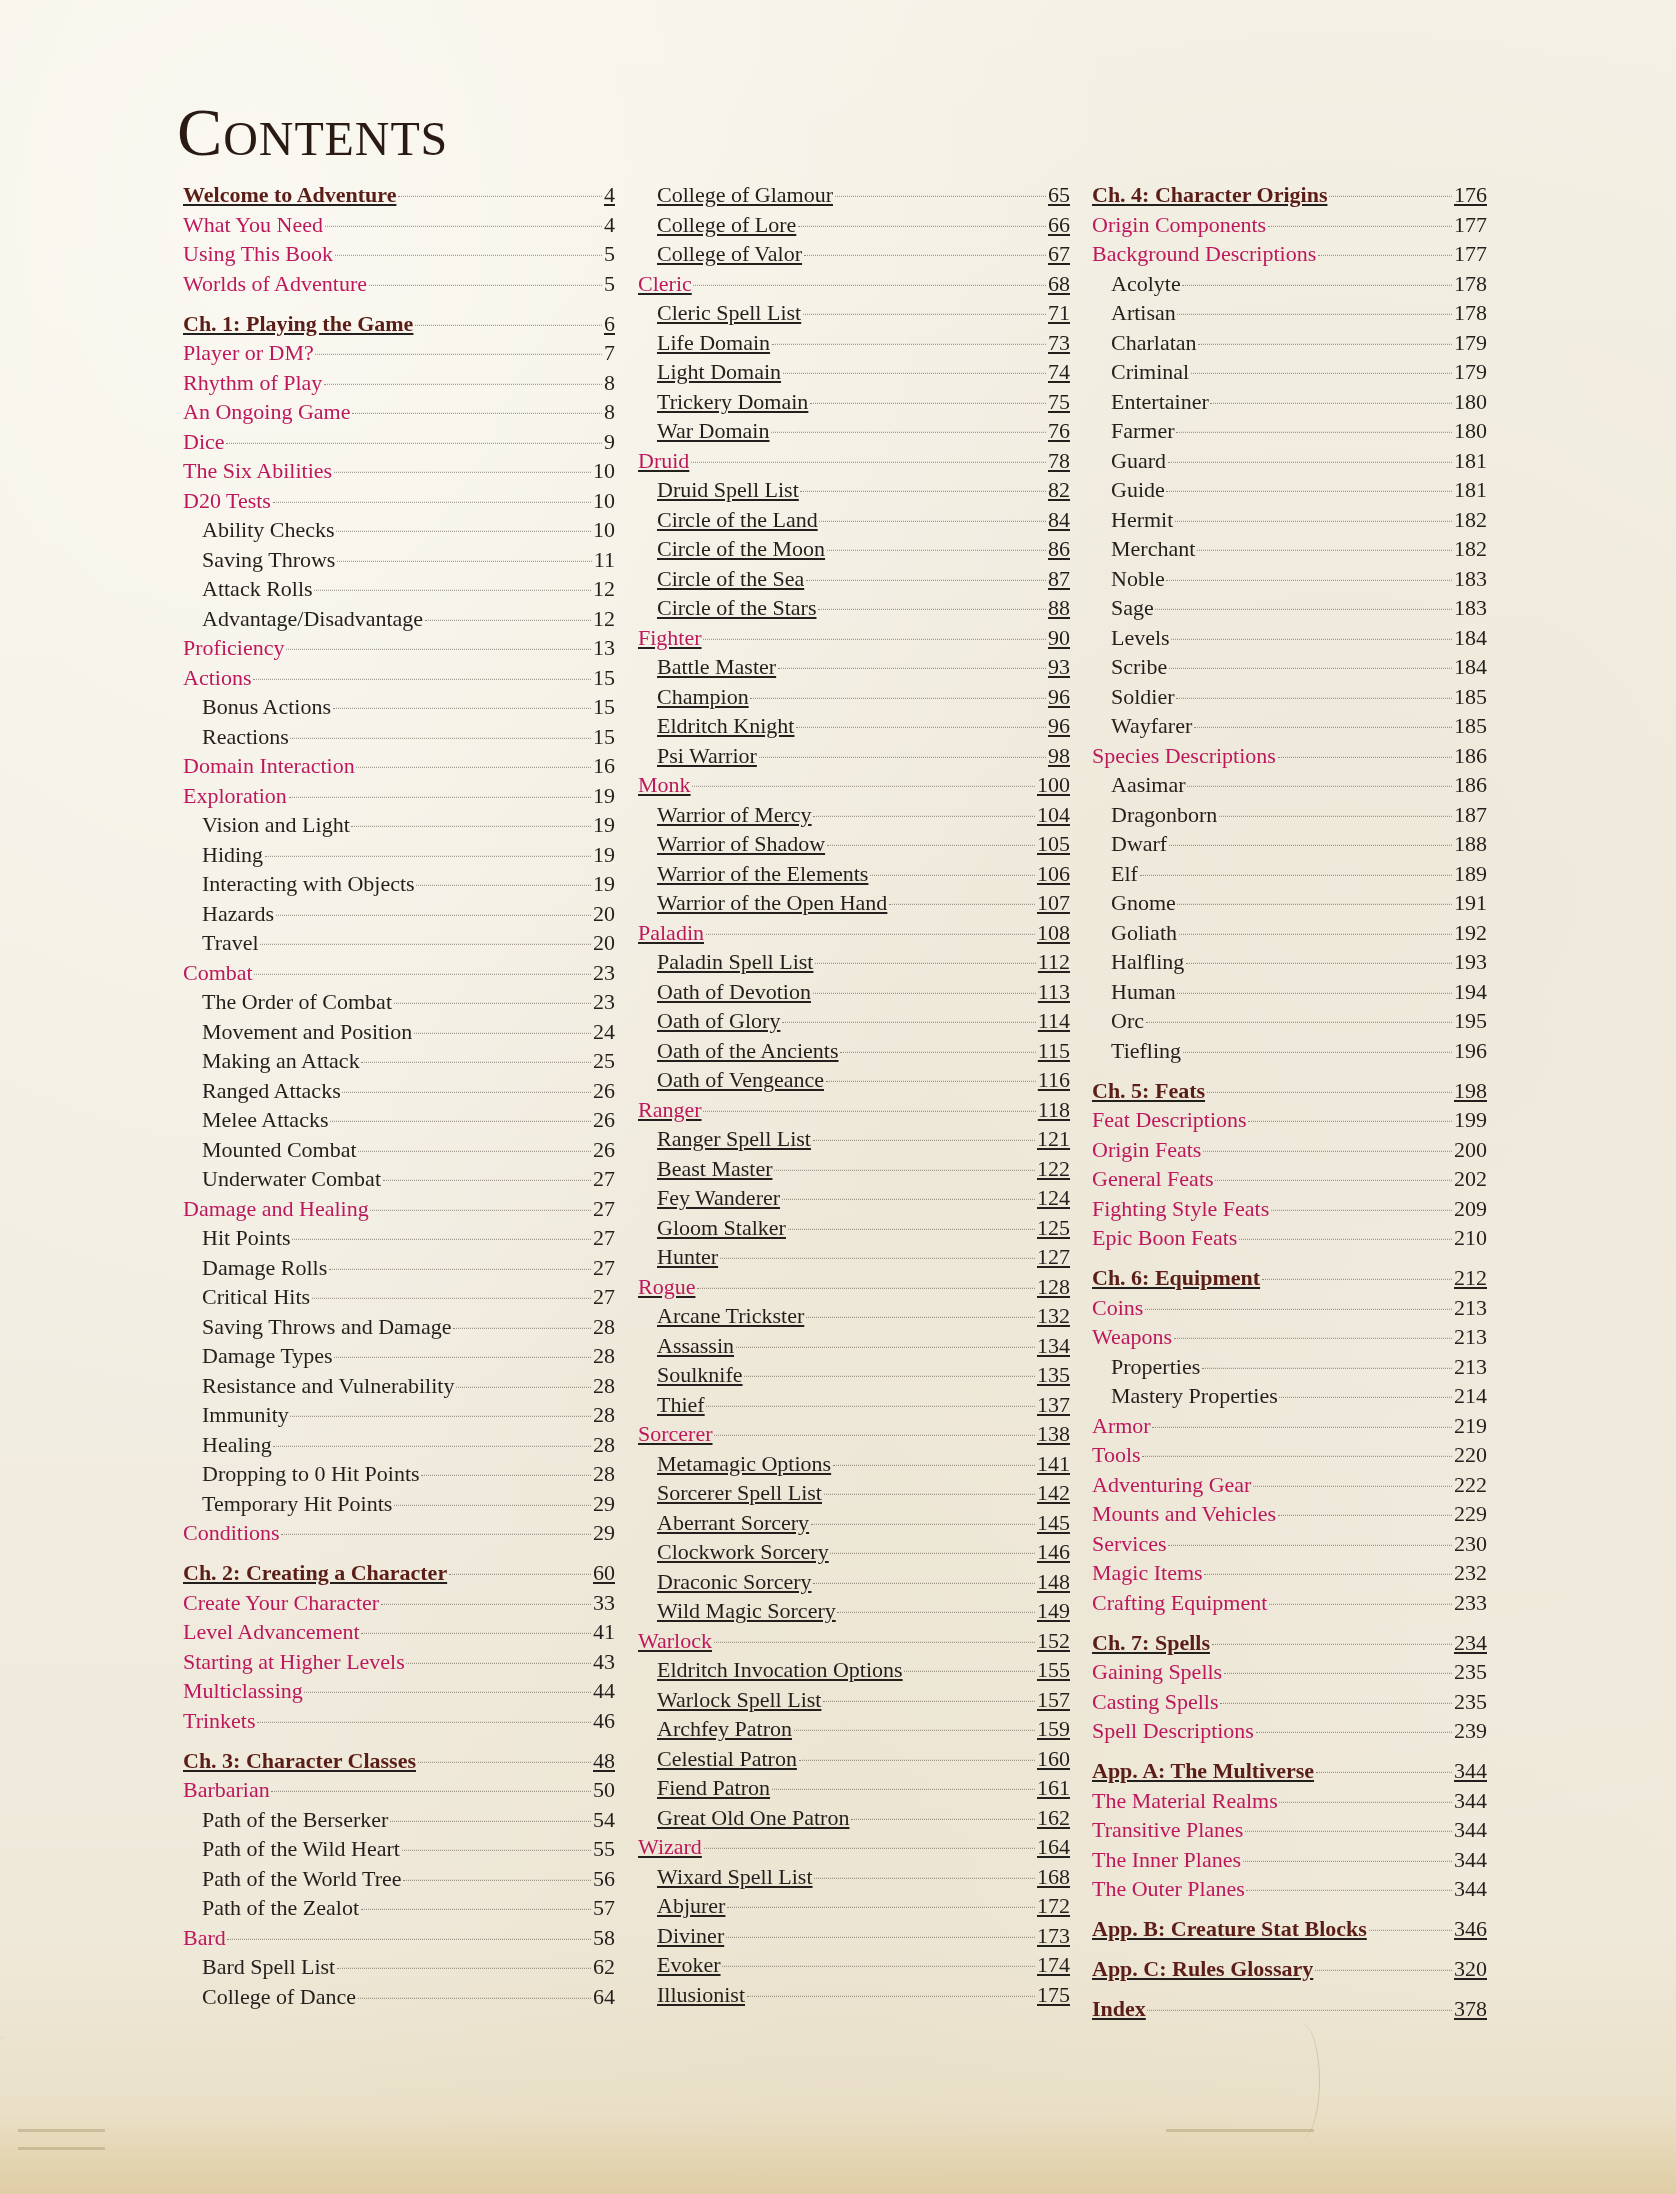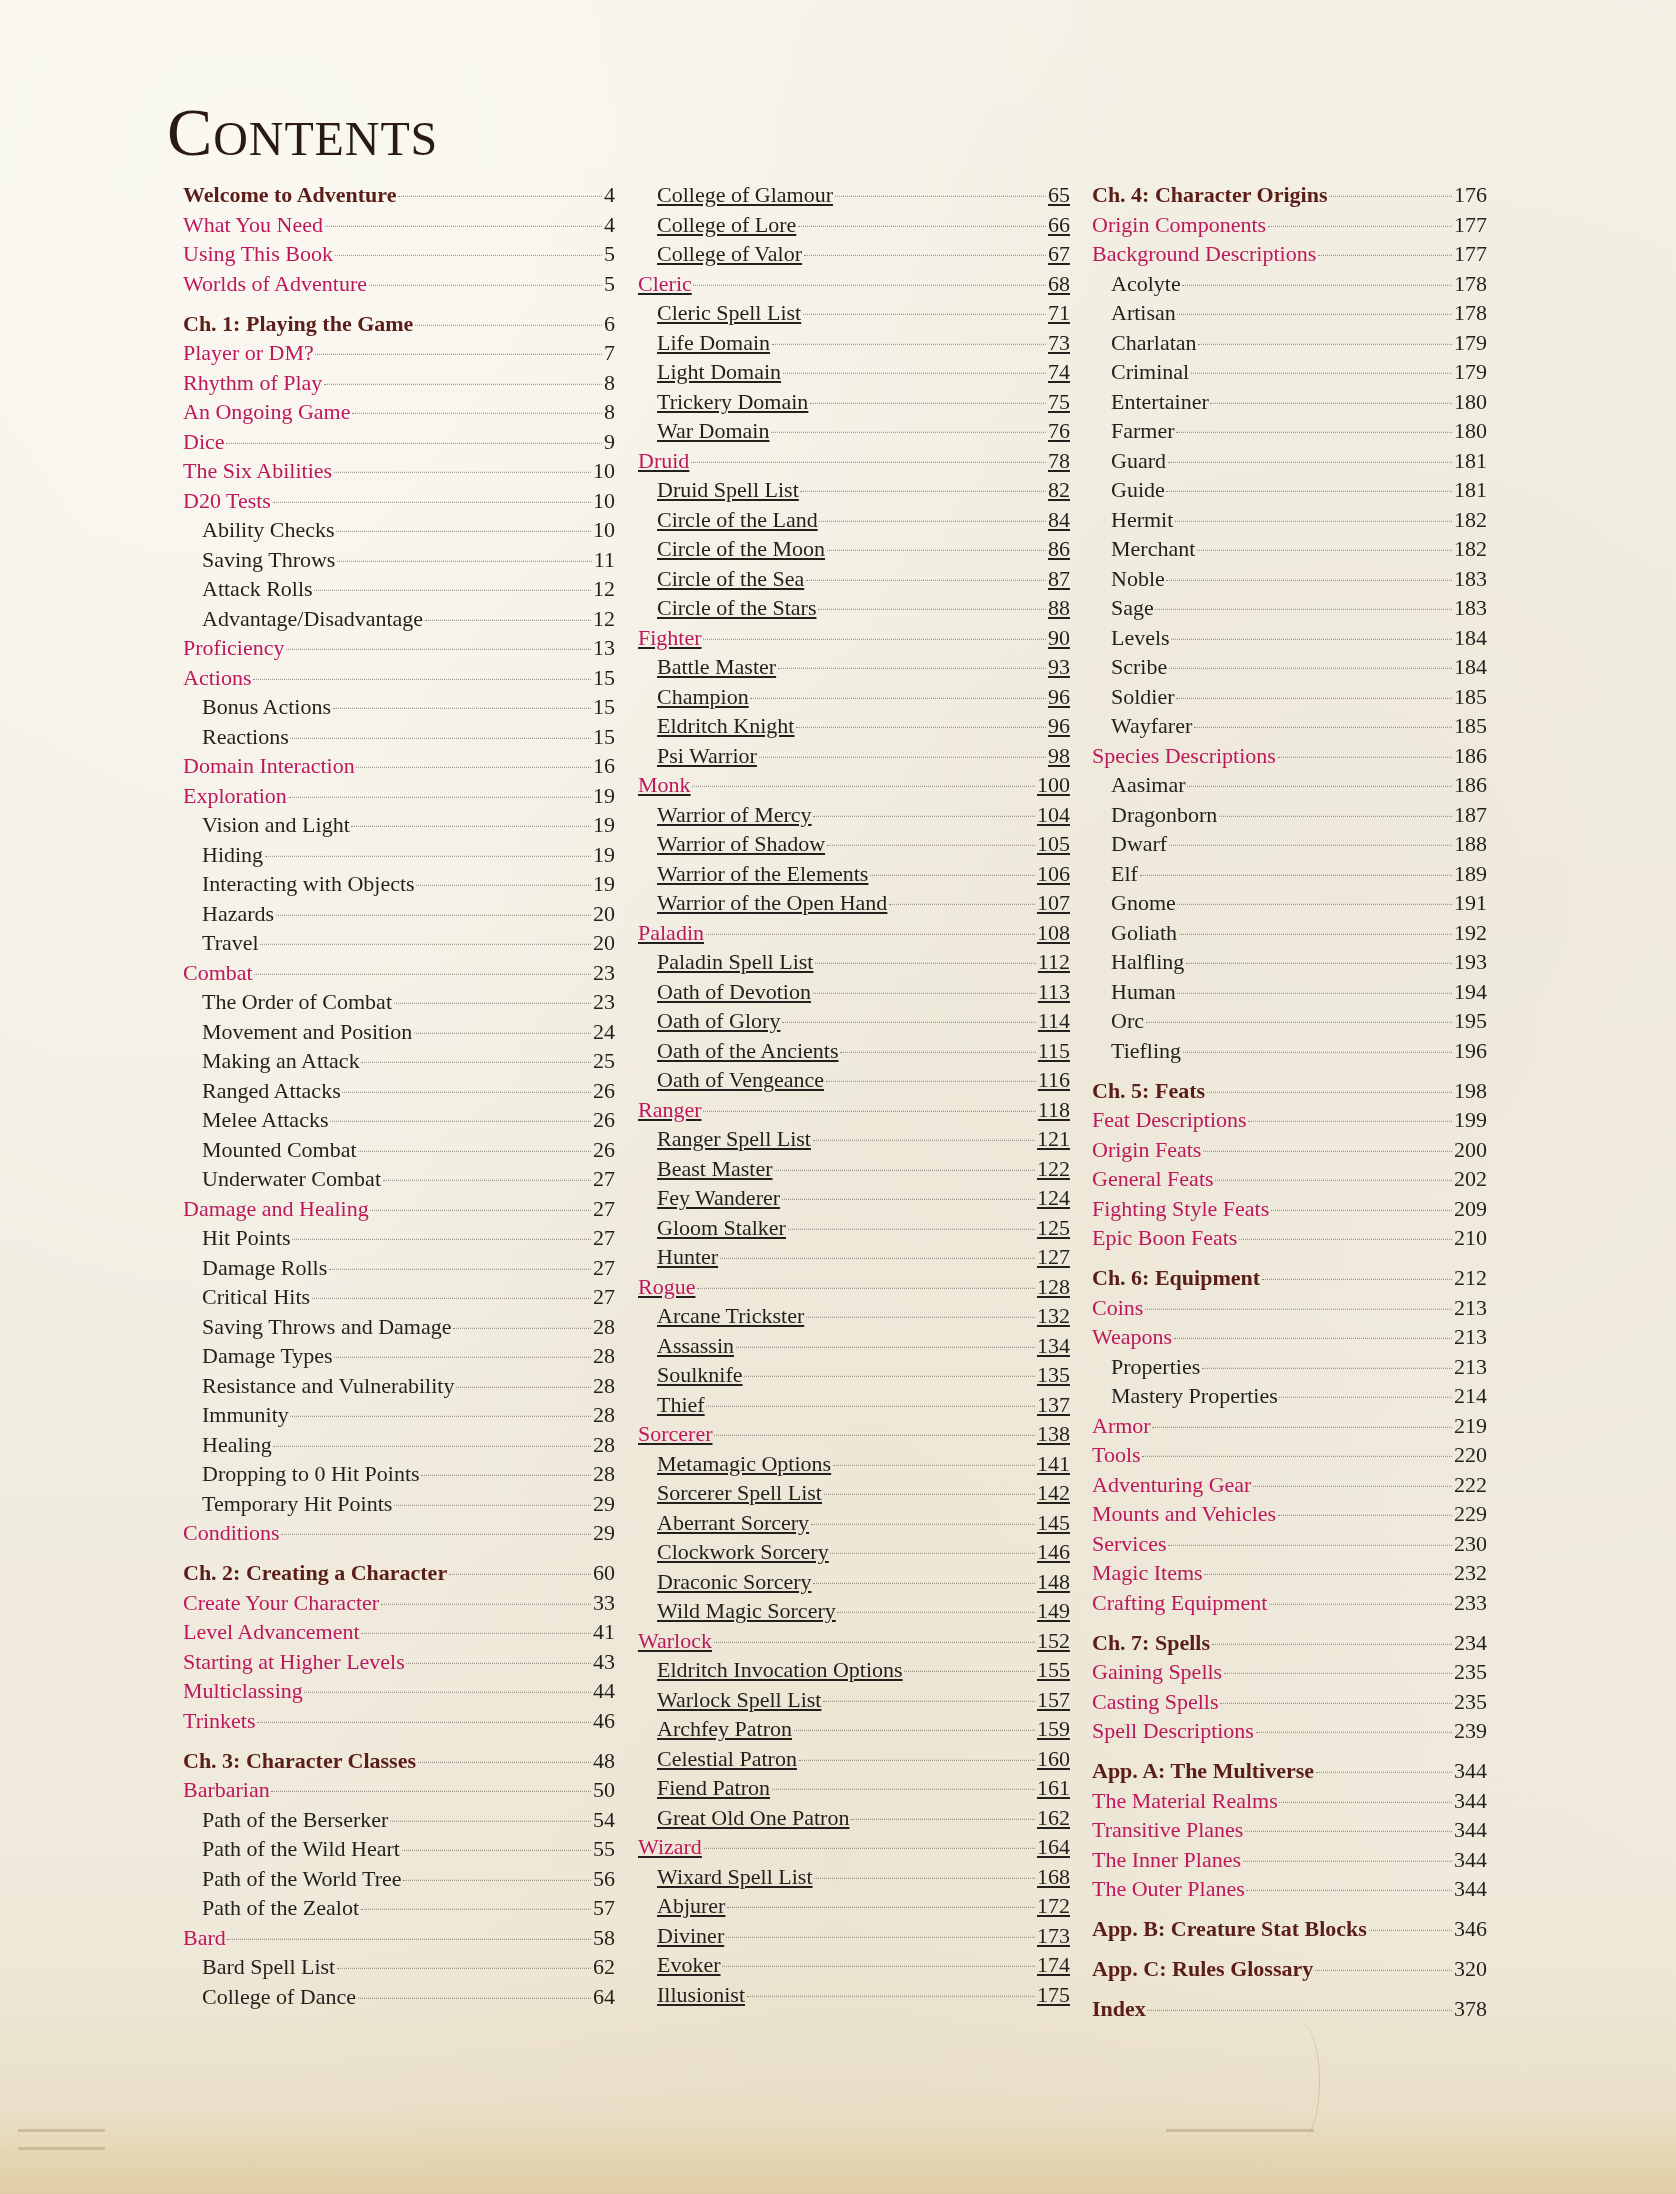--- a/index.html
+++ b/index.html
@@ -20,21 +20,21 @@
   }
   .bottom-band {
     position: absolute; left: 0; right: 0; bottom: 0; height: 83px;
     background: linear-gradient(180deg, rgba(228,214,178,0) 0%, rgba(226,210,170,0.55) 45%, rgba(220,200,155,0.75) 100%);
   }
   .deco-line { position: absolute; height: 2.6px; background: rgba(170,150,110,0.45); }
   .deco-curve { position: absolute; width: 35px; height: 114px; border-left: 1.7px solid rgba(170,150,110,0.4); border-radius: 50% 0 0 50%; }
   .deco-curve.right { border-left: none; border-right: 1.7px solid rgba(170,150,110,0.4); border-radius: 0 50% 50% 0; }
 
   .title {
-    position: absolute; left: 167px; top: 98px;
+    position: absolute; left: 177px; top: 98px;
     font-family: "Liberation Serif", "DejaVu Serif", serif;
     font-variant: small-caps;
     font-size: 68px; line-height: 1; letter-spacing: 0.9px;
     color: #2a1a14; font-weight: normal;
     margin: 0;
   }
   .col {
     position: absolute; top: 180px;
     font-size: 22px;
   }
@@ -50,21 +50,21 @@
   }
   .row .label { flex: 0 0 auto; }
   .row .leader {
     flex: 1 1 auto; margin: 0 1.7px;
     border-bottom: 1.7px dotted rgba(60,50,40,0.55);
     height: 0; transform: translateY(-5.2px);
     min-width: 7px;
   }
   .row .page { flex: 0 0 auto; text-align: right; }
   .row.sub .label { padding-left: 19px; }
-  .row.chapter { margin-top: 10.5px; font-weight: bold; }
+  .row.chapter { margin-top: 10.5px; font-weight: bold; text-decoration: underline; }
   .row.chapter .label { color: #5b1d17; }
   .row.chapter .page { color: #231f1c; font-weight: normal; }
   .row.chapter.first { margin-top: 0; }
   .row.main .label { color: #be185d; }
 </style>
 </head>
 <body>
 
 <div class="page-bg"></div>
 <div class="bottom-band"></div>

